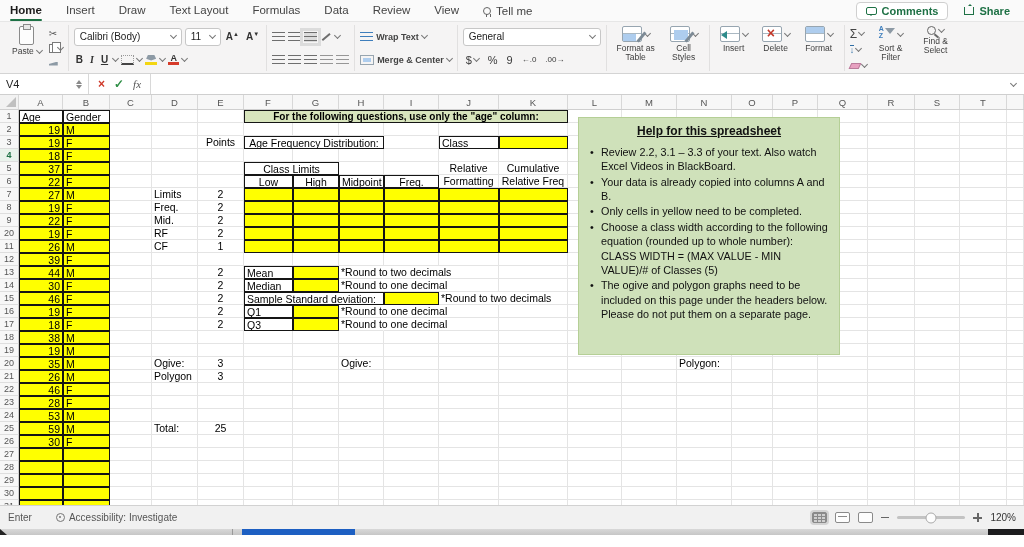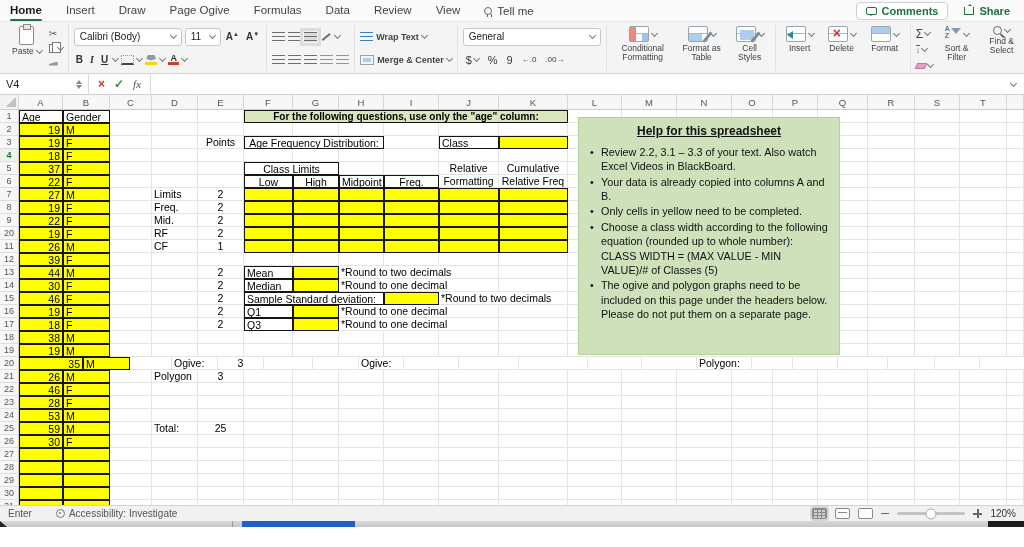--- a/index.html
+++ b/index.html
@@ -134,21 +134,21 @@
   .tabbar { height:20px; background:#e6e6e6; border-top:1px solid #c9c9c9; display:flex; align-items:stretch; }
   .navarrows { display:flex; align-items:center; gap:10px; padding:0 12px; }
   .tri-l { width:0; height:0; border:4px solid transparent; border-right:5px solid #9a9a9a; }
   .tri-r { width:0; height:0; border:4px solid transparent; border-left:5px solid #6e6e6e; }
   .stab { display:flex; align-items:center; padding:0 16px; font-size:10.5px; color:#333;
     border-right:1px solid #d2d2d2; }
   .stab.active { background:#fff; color:#1e7145; font-weight:bold; border-right:1px solid #c2c2c2; border-left:1px solid #c2c2c2; }
   .addtab { display:flex; align-items:center; padding:0 12px; font-size:13px; color:#444; border-right:1px solid #d2d2d2; }
 
   
-  .statusbar { height:16px; background:#f1f1f1; border-top:1px solid #d2d2d2; display:flex; align-items:center;
+  .statusbar { height:24px; background:#f1f1f1; border-top:1px solid #d2d2d2; display:flex; align-items:center;
     padding:0 8px; font-size:10px; color:#555; }
   .acc { display:flex; align-items:center; gap:4px; margin-left:24px; }
   .acc-ico { width:9px; height:9px; border:1.2px solid #777; border-radius:50%; position:relative; }
   .acc-ico::after { content:""; position:absolute; left:2.5px; top:2px; width:2px; height:2px; background:#777; border-radius:50%; }
   .sb-right { margin-left:auto; display:flex; align-items:center; gap:8px; }
   .vicon { width:15px; height:11px; border:1px solid #8a8a8a; border-radius:2px; background:#fdfdfd; }
   .vicon.grid-v { background:repeating-linear-gradient(to right,#8a8a8a 0 1px,transparent 1px 4px),repeating-linear-gradient(to bottom,#8a8a8a 0 1px,transparent 1px 3px),#cfcfcf; }
   .vicon.active { box-shadow:0 0 0 2px #d3d3d3; }
   .vicon.pagel { background:linear-gradient(#8a8a8a 0 1.5px,transparent 1.5px) top/70% 50% no-repeat #fdfdfd; background-position:center 3px; }
   .minus { width:8px; height:1.6px; background:#666; }
@@ -170,21 +170,21 @@
 </style>
 </head>
 <body>
 
 <div class="app">
 
   <div class="menubar">
     <span class="mtab active">Home</span>
     <span class="mtab">Insert</span>
     <span class="mtab">Draw</span>
-    <span class="mtab">Page Ogive</span>
+    <span class="mtab">Text Layout</span>
     <span class="mtab">Formulas</span>
     <span class="mtab">Data</span>
     <span class="mtab">Review</span>
     <span class="mtab">View</span>
     <span class="tellme">
       <span class="bulb"></span>
       <span>Tell me</span>
     </span>
     <span class="menu-right">
       <span class="comments-btn">
@@ -297,27 +297,20 @@
             <span class="chev"></span>
           </span>
         <span class="toolbtn">%</span>
         <span class="toolbtn">9</span>
         <span class="toolbtn" style="font-size:8px;">←.0</span>
         <span class="toolbtn" style="font-size:8px;">.00→</span>
       </div>
     </div>
 
     <div class="rg rgbig">
-      <div class="bigbtn" style="width:62px;">
-        <span style="display:flex;align-items:center;gap:3px;">
-            <span class="ticon cf"></span>
-            <span class="chev"></span>
-          </span>
-        <span class="blabel">Conditional Formatting</span>
-      </div>
       <div class="bigbtn" style="width:48px;">
         <span style="display:flex;align-items:center;gap:3px;">
             <span class="ticon tbl"></span>
             <span class="chev"></span>
           </span>
         <span class="blabel">Format as Table</span>
       </div>
       <div class="bigbtn" style="width:40px;">
         <span style="display:flex;align-items:center;gap:3px;">
             <span class="ticon styles"></span>
@@ -886,21 +879,21 @@
           <div class="cell" style="width: 41px;"></div>
           <div class="cell" style="width: 45px;"></div>
           <div class="cell" style="width: 50px;"></div>
           <div class="cell" style="width: 47px;"></div>
           <div class="cell" style="width: 45px;"></div>
           <div class="cell" style="width: 47px;"></div>
           <div class="cell" style="width: 17px;"></div>
         </div>
         <div class="grow">
           <div class="rh">20</div>
-          <div class="cell y b num" style="width: 64px;">35</div>
+          <div class="cell y b num" style="width: 44px;">35</div>
           <div class="cell y b" style="width: 47px;">M</div>
           <div class="cell" style="width: 42px;"></div>
           <div class="cell" style="width: 46px;">Ogive:</div>
           <div class="cell c" style="width: 46px;">3</div>
           <div class="cell" style="width: 49px;"></div>
           <div class="cell" style="width: 46px;"></div>
           <div class="cell" style="width: 45px;">Ogive:</div>
           <div class="cell" style="width: 55px;"></div>
           <div class="cell" style="width: 60px;"></div>
           <div class="cell" style="width: 69px;"></div>

